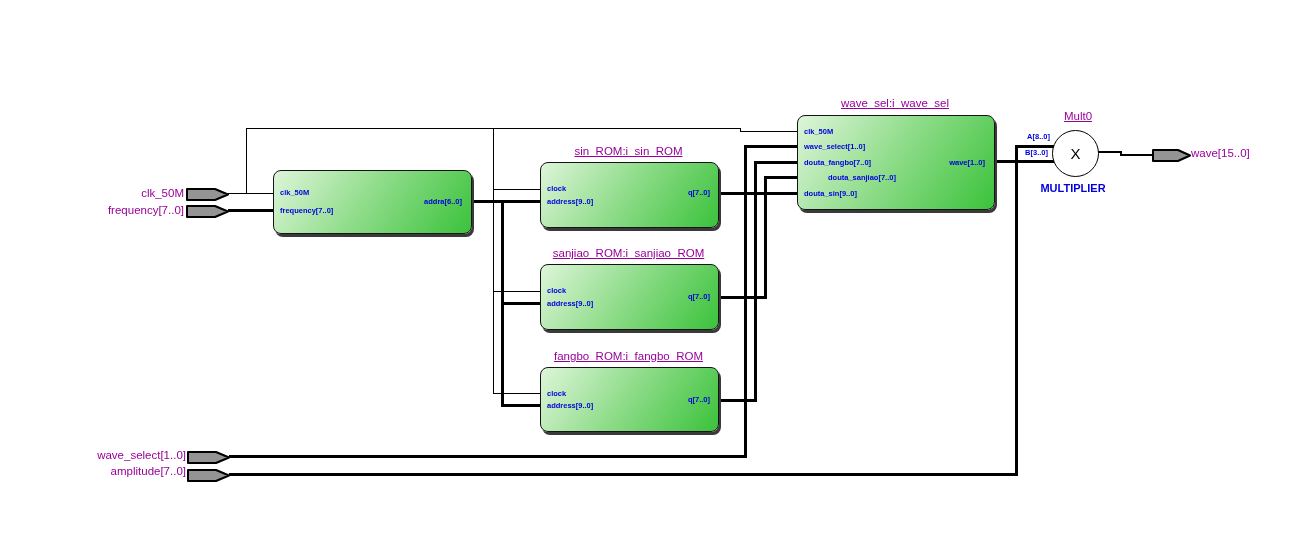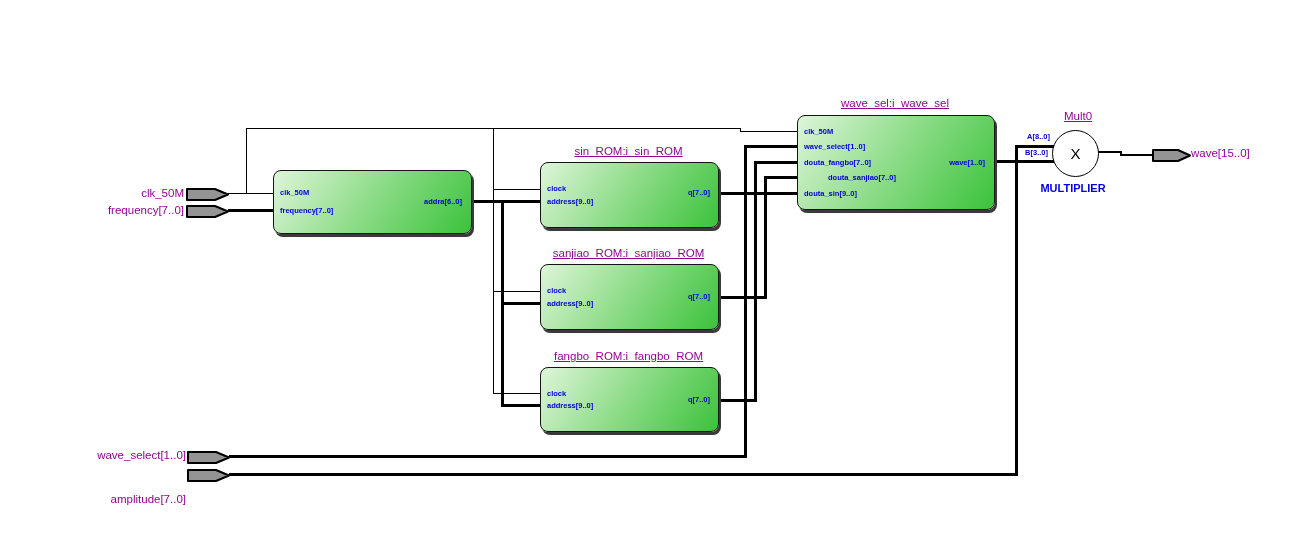--- a/index.html
+++ b/index.html
@@ -121,21 +121,21 @@
       </svg>
   </div>
 
   <span class="pinlabel r" style="left:60px;top:449px;width:126px;">wave_select[1..0]</span>
   <div class="pin" style="left:187px;top:450px;">
     <svg width="44" height="13">
         <polygon points="1,1 29,1 42,6.5 29,12 1,12" fill="#949494" stroke="#000" stroke-width="2" stroke-linejoin="round"></polygon>
       </svg>
   </div>
 
-  <span class="pinlabel r" style="left:60px;top:493px;width:126px;">amplitude[7..0]</span>
+  <span class="pinlabel r" style="left:60px;top:465px;width:126px;">amplitude[7..0]</span>
   <div class="pin" style="left:187px;top:468px;">
     <svg width="44" height="13">
         <polygon points="1,1 29,1 42,6.5 29,12 1,12" fill="#949494" stroke="#000" stroke-width="2" stroke-linejoin="round"></polygon>
       </svg>
   </div>
 
   <div class="pin" style="left:1152px;top:148px;">
     <svg width="40" height="13">
         <polygon points="1,1 26,1 38,6.5 26,12 1,12" fill="#949494" stroke="#000" stroke-width="2" stroke-linejoin="round"></polygon>
       </svg>

